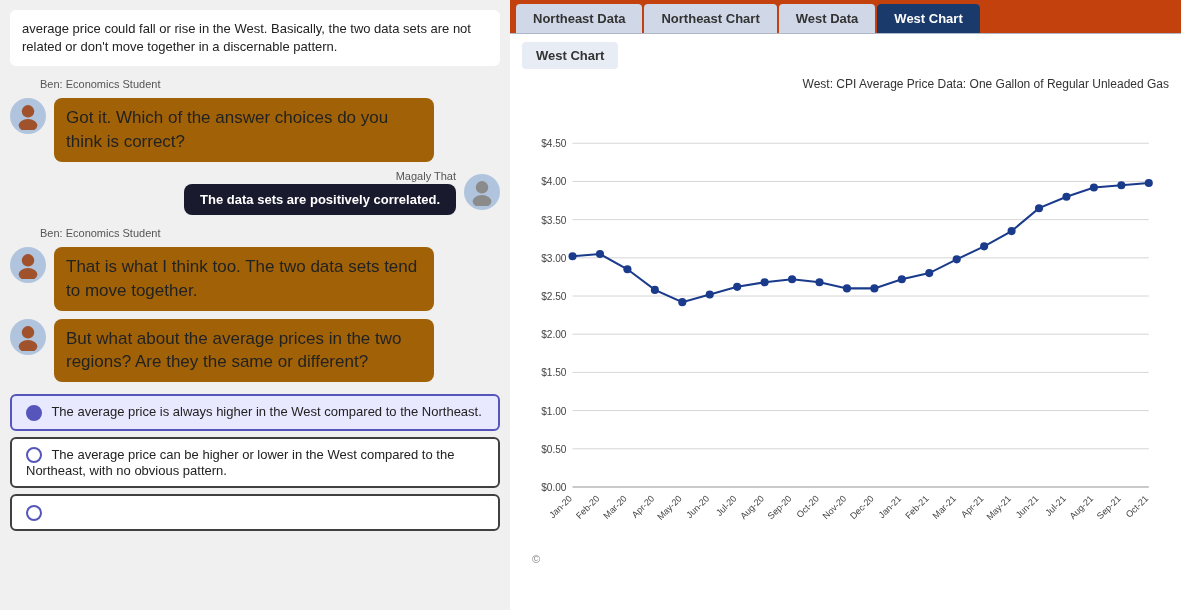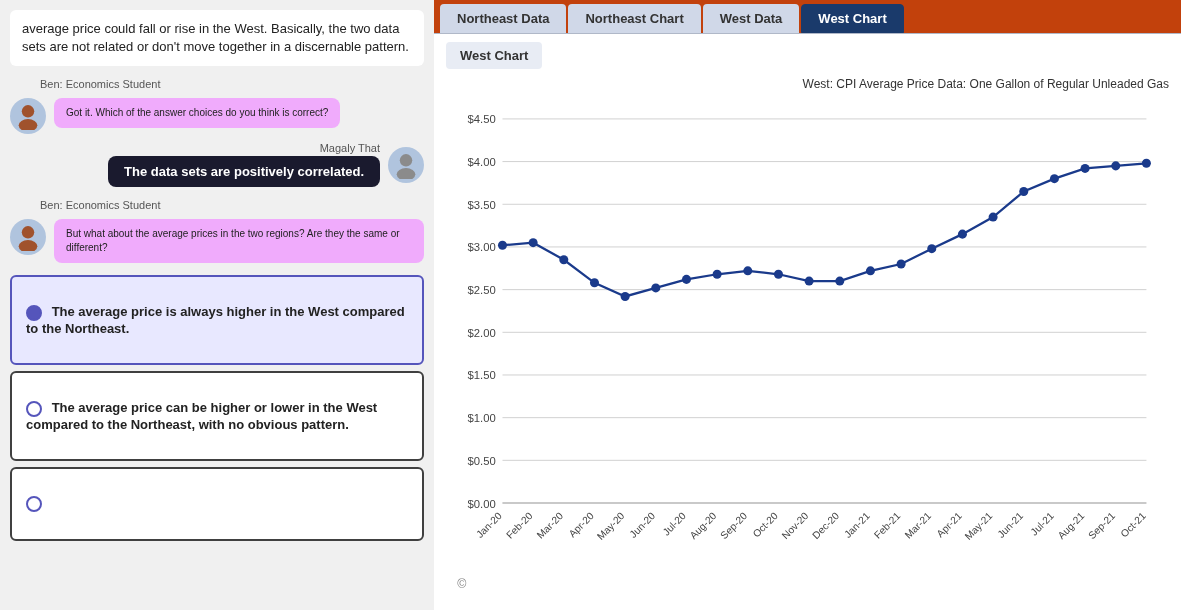--- a/index.html
+++ b/index.html
@@ -7,21 +7,21 @@
       font-family: Arial, sans-serif;
       background: #e8e8e8;
       display: flex;
       width: 1181px;
       height: 610px;
       overflow: hidden;
     }
 
     
     .left-panel {
-      width: 434px;
+      width: 510px;
       background: #f0f0f0;
       display: flex;
       flex-direction: column;
       padding: 10px;
       overflow-y: auto;
       gap: 8px;
     }
 
     .intro-text {
       background: white;
@@ -56,24 +56,24 @@
       justify-content: center;
       overflow: hidden;
     }
 
     .avatar-svg {
       width: 28px;
       height: 28px;
     }
 
     .chat-bubble {
-      background: #f0abfc;
+      background: #a16207;
       border-radius: 8px;
       padding: 8px 12px;
-      font-size: 10px;
+      font-size: 17px;
       color: #222;
       line-height: 1.4;
       max-width: 380px;
     }
 
     .answer-row {
       display: flex;
       justify-content: flex-end;
       align-items: center;
       gap: 8px;
@@ -92,25 +92,24 @@
       display: flex;
       flex-direction: column;
       gap: 6px;
       margin-top: 4px;
     }
 
     .choice-item {
       background: white;
       border: 2px solid #404040;
       border-radius: 6px;
-      padding: 27px 14px;
+      padding: 8px 14px;
       font-size: 13px;
       color: #222;
       cursor: pointer;
-      font-weight: bold;
     }
 
     .choice-item.selected {
       background: #e8e8ff;
       border-color: #5555bb;
     }
 
     .choice-icon {
       display: inline-block;
       width: 16px;
@@ -216,20 +215,29 @@
     </div>
     <div class="avatar">
       <svg class="avatar-svg" viewBox="0 0 36 36">
         <circle cx="18" cy="12" r="8" fill="#8b8b8b"></circle>
         <ellipse cx="18" cy="30" rx="12" ry="8" fill="#8b8b8b"></ellipse>
       </svg>
     </div>
   </div>
 
   <div class="chat-label">Ben: Economics Student</div>
+  <div class="chat-row">
+    <div class="avatar">
+      <svg class="avatar-svg" viewBox="0 0 36 36">
+        <circle cx="18" cy="12" r="8" fill="#a0522d"></circle>
+        <ellipse cx="18" cy="30" rx="12" ry="8" fill="#a0522d"></ellipse>
+      </svg>
+    </div>
+    <div class="chat-bubble">That is what I think too.  The two data sets tend to move together.</div>
+  </div>
 
 
   <div class="chat-row">
     <div class="avatar">
       <svg class="avatar-svg" viewBox="0 0 36 36">
         <circle cx="18" cy="12" r="8" fill="#a0522d"></circle>
         <ellipse cx="18" cy="30" rx="12" ry="8" fill="#a0522d"></ellipse>
       </svg>
     </div>
     <div class="chat-bubble">But what about the average prices in the two regions?  Are they the same or different?</div>

